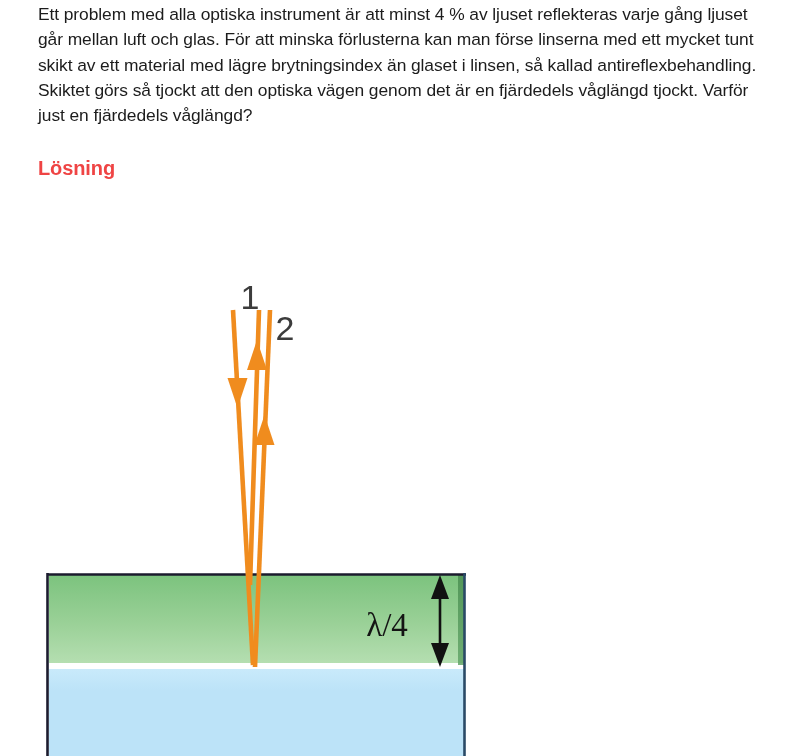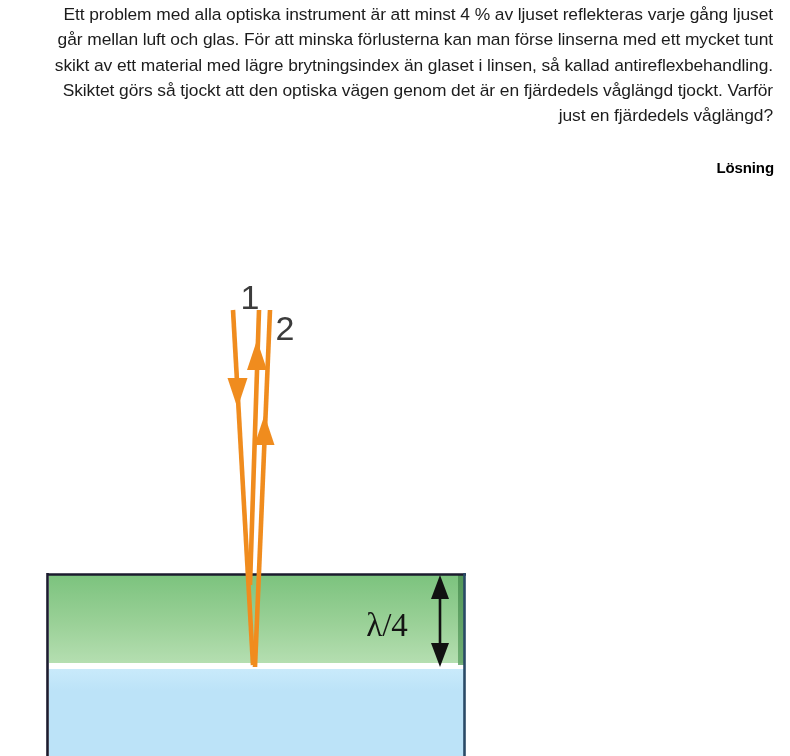--- a/index.html
+++ b/index.html
@@ -16,21 +16,20 @@
     color: #1a1a1a;
     position: relative;
   }
 
   .page {
     position: relative;
     width: 790px;
     height: 620px;
     background: #ffffff;
     box-sizing: border-box;
-    text-align: right;
   }
 
   .content {
     position: absolute;
     left: 38px;
     top: 0px;
     width: 736px;
   }
 
   p.body-text {
@@ -43,24 +42,24 @@
   }
 
   .problem-paragraph {
     padding-top: 2px;
     width: 735px;
   }
 
   h2.section-heading {
     margin: 0;
     padding: 0;
-    font-size: 15px;
+    font-size: 20px;
     line-height: 24px;
     font-weight: bold;
-    color: #000000;
+    color: #ef4444;
     letter-spacing: -0.1px;
     font-family: "Liberation Sans", sans-serif;
   }
 
   .solution-block {
     margin-top: 28px;
   }
 
   .solution-paragraph {
     margin-top: 9px;

